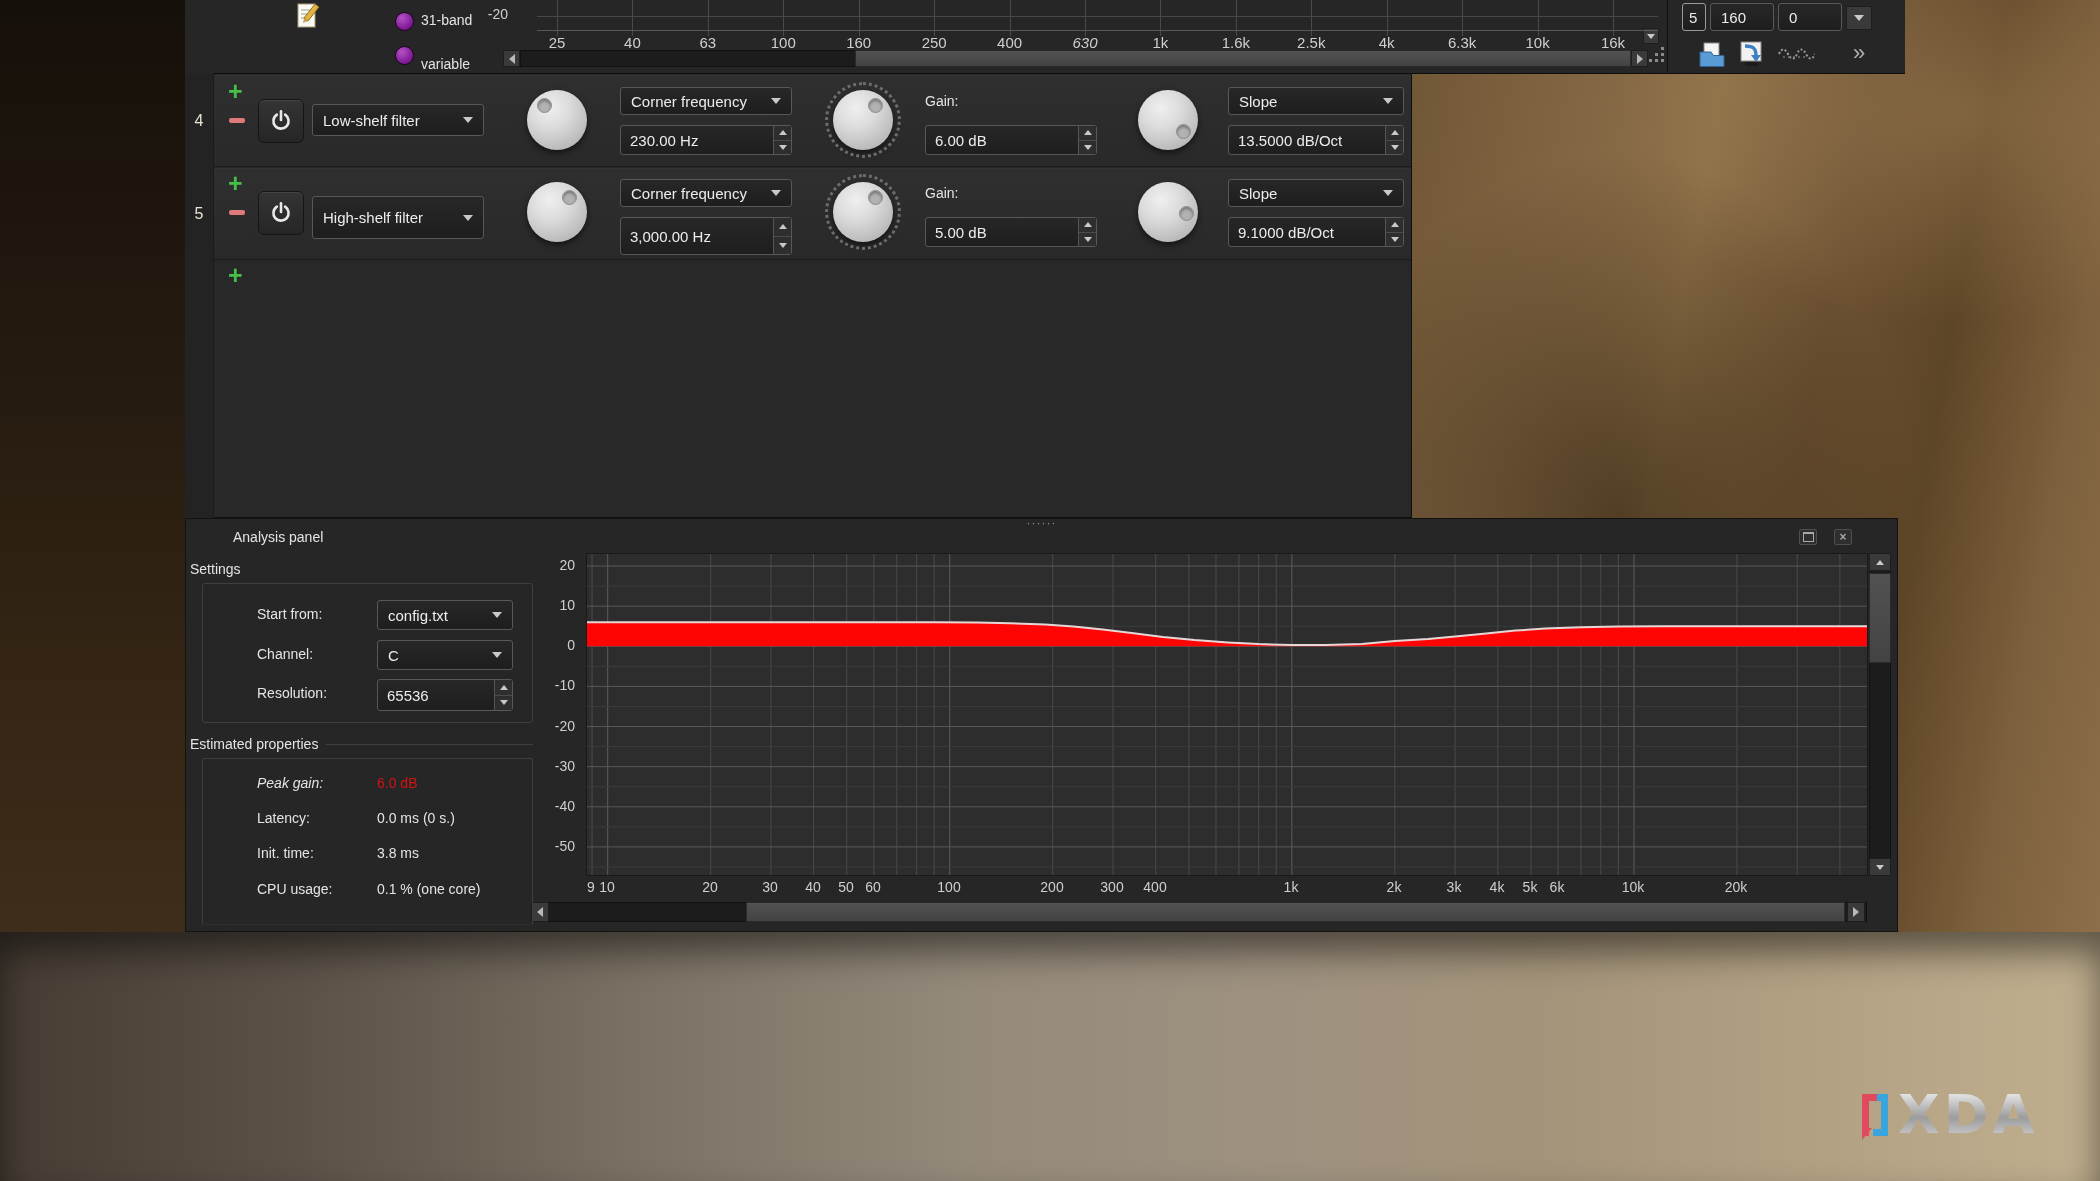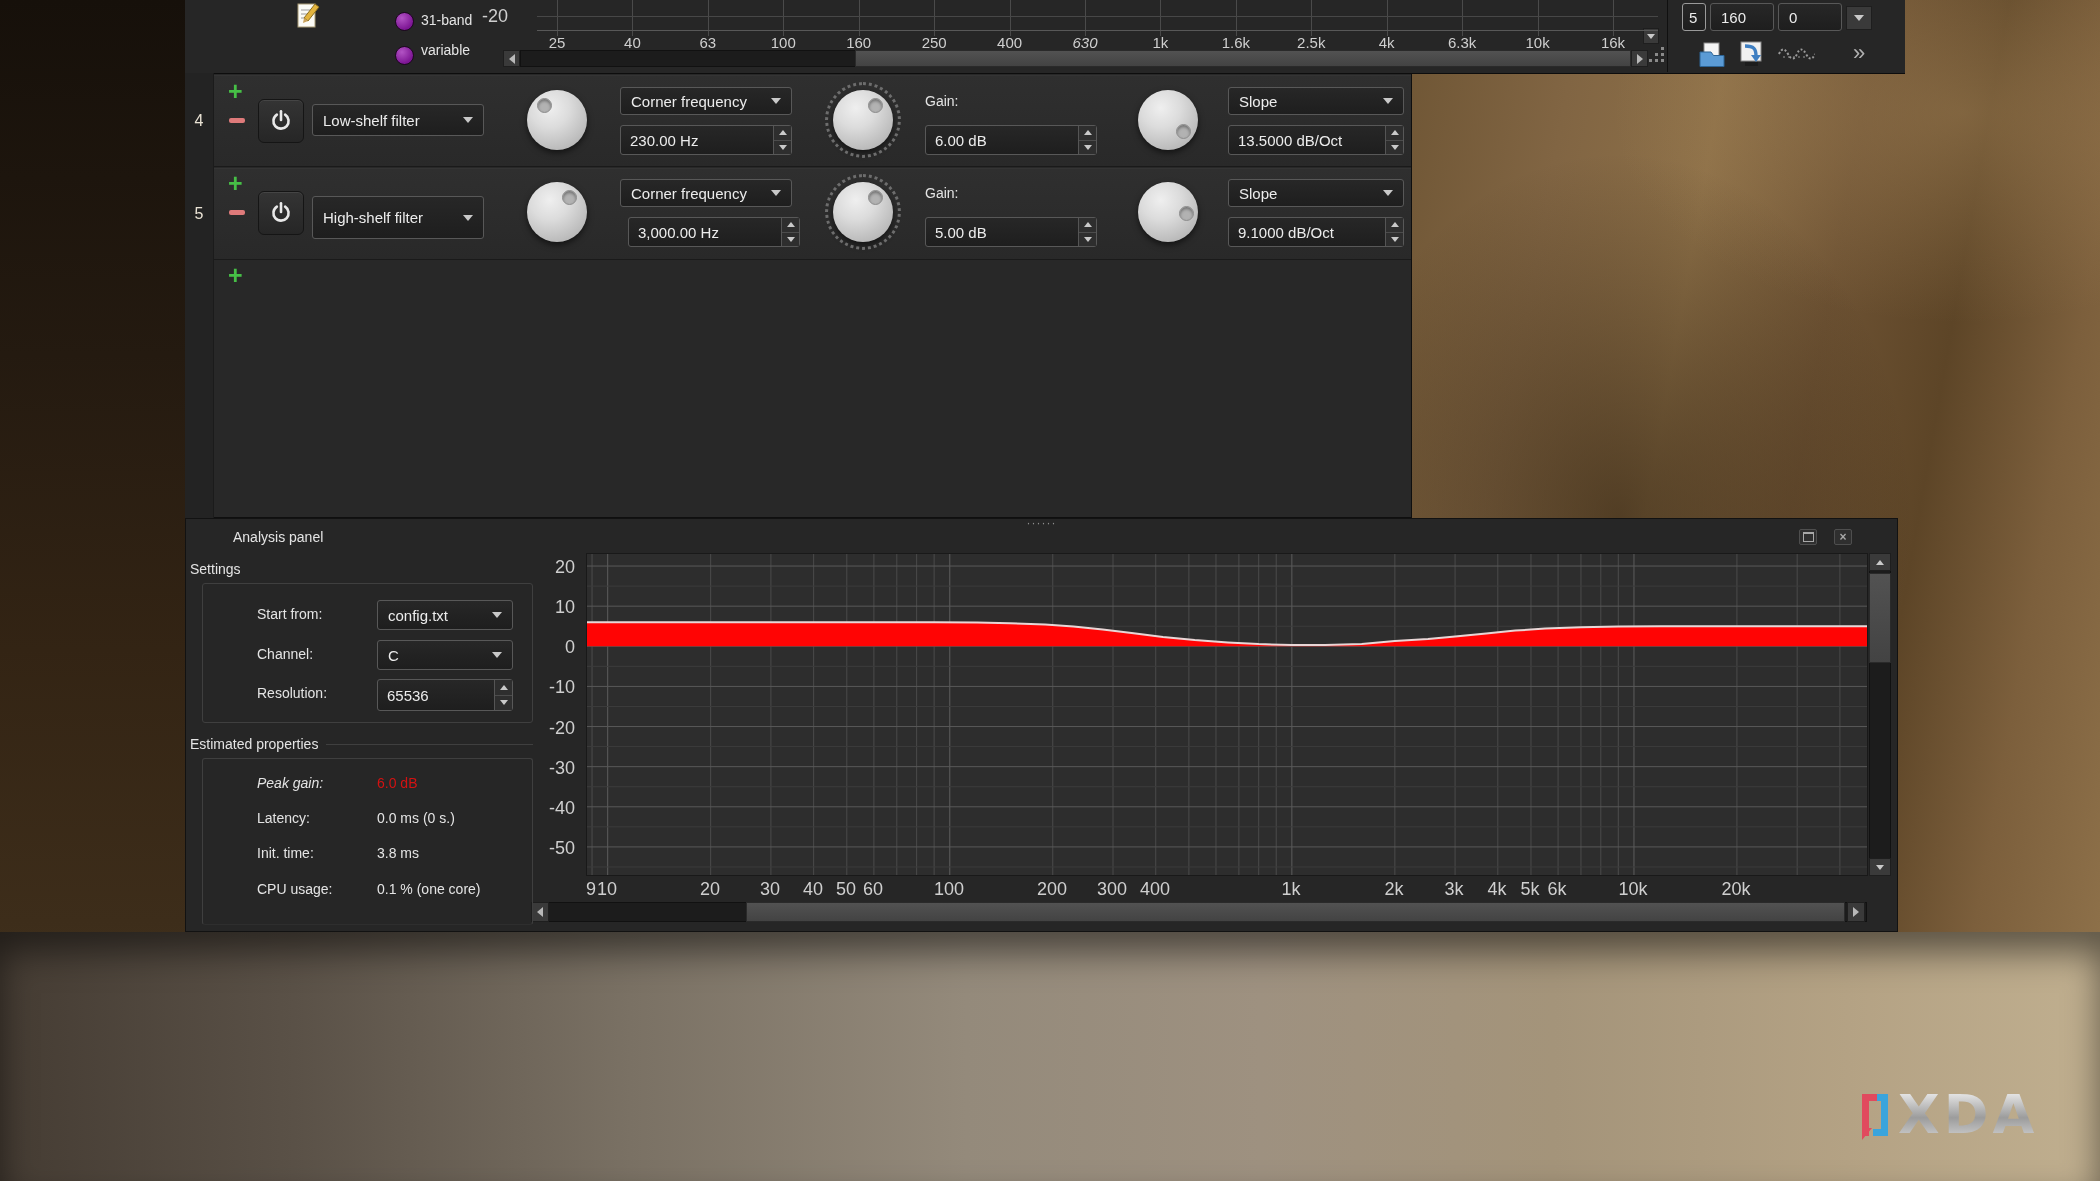--- a/index.html
+++ b/index.html
@@ -64,21 +64,21 @@
   
   .sbtn{background:#3a3a3a;border:1px solid #1e1e1e;display:flex;align-items:center;justify-content:center;box-sizing:border-box;}
   .strack{background:#1c1c1c;border:1px solid #111;box-sizing:border-box;}
   .sthumb{background:linear-gradient(180deg,#525252,#434343);border:1px solid #2a2a2a;box-sizing:border-box;}
 
   
   .gbox{border:1px solid #3f3f3f;border-radius:3px;box-sizing:border-box;z-index:5;}
   .red{color:#d31212;}
   .hline{background:#474747;height:1px;z-index:3;}
   .plotwrap{background:#2d2d2d;border:1px solid #191919;box-sizing:border-box;z-index:4;}
-  .ticklabel{position:absolute;font-size:18px;color:#cfcfcf;white-space:nowrap;}
+  .ticklabel{position:absolute;font-size:14px;color:#cfcfcf;white-space:nowrap;}
   .winbtn{width:18px;height:16px;background:#2f2f2f;border:1px solid #4e4e4e;border-radius:2px;
     display:flex;align-items:center;justify-content:center;color:#a8a8a8;font-size:12px;box-sizing:border-box;z-index:6;}
 
   
   .xda{z-index:6;display:flex;align-items:center;gap:10px;}
   .xbr{width:15px;height:42px;box-sizing:border-box;}
   .xbr.redb{border-left:7px solid #e14a5e;border-top:7px solid #e14a5e;position:relative;}
   .xbr.redb::after{content:"";position:absolute;left:-7px;bottom:-4px;width:10px;height:12px;background:#e14a5e;
     clip-path:polygon(0 0,100% 0,0 100%);}
   .xbr.blueb{border-right:7px solid #3aa4dc;border-top:7px solid #3aa4dc;border-bottom:7px solid #3aa4dc;margin-left:-4px;}
@@ -104,21 +104,21 @@
           <line x1="6" y1="12" x2="16" y2="12" stroke="#9a9a9a"></line>
         <line x1="6" y1="16" x2="13" y2="16" stroke="#9a9a9a"></line>
         <path d="M9 16 L20 2 L24 5 L13 19 Z" fill="#e3b43e" stroke="#8a6d1f" stroke-width="1"></path>
         <path d="M9 16 L13 19 L8 21 Z" fill="#caa25c"></path>
       </svg>
     </div>
 
     <div class="abs radio" style="left:210px;top:12px;"></div>
     <div class="abs lbl" style="left:236px;top:12px;">31-band</div>
     <div class="abs radio" style="left:210px;top:46px;"></div>
-    <div class="abs lbl" style="left:236px;top:42px;">variable</div>
+    <div class="abs lbl" style="left:236px;top:56px;">variable</div>
 
     <div class="abs ticklabel" style="left:293px;top:6px;width:30px;text-align:right;">-20</div>
     <div class="abs hline" style="left:352px;top:16px;width:1121px;"></div>
     <div class="abs hline" style="left:352px;top:30px;width:1121px;background:#585858;"></div>
     <div class="abs" id="eq-ticks" style="left:367px;top:0;width:1076px;height:52px;">
         <div style="position: absolute; left: 5px; top: 0px; width: 1px; height: 36px; background: rgb(74, 74, 74);"></div>
         <span class="ticklabel" style="left: 5px; top: 34px; transform: translateX(-50%); font-size: 15px;">25</span>
         <div style="position: absolute; left: 80.4286px; top: 0px; width: 1px; height: 36px; background: rgb(74, 74, 74);"></div>
         <span class="ticklabel" style="left: 80.4286px; top: 34px; transform: translateX(-50%); font-size: 15px;">40</span>
         <div style="position: absolute; left: 155.857px; top: 0px; width: 1px; height: 36px; background: rgb(74, 74, 74);"></div>
@@ -292,21 +292,21 @@
     <span>High-shelf filter</span>
       <div class="tri-d"></div>
   </div>
   <div class="abs knob" style="left:527px;top:182px;">
       <div class="dot dot-ur"></div>
     </div>
   <div class="abs dd" style="left:620px;top:179px;width:172px;height:28px;">
     <span>Corner frequency</span>
       <div class="tri-d"></div>
   </div>
-  <div class="abs spin" style="left:620px;top:217px;width:172px;height:30px;margin-left:8px;">
+  <div class="abs spin" style="left:620px;top:217px;width:172px;height:38px;">
     <div class="val">3,000.00 Hz</div>
     <div class="btns">
         <div>
           <div class="tri-u"></div>
         </div>
         <div>
           <div class="tri-dn"></div>
         </div>
       </div>
   </div>

